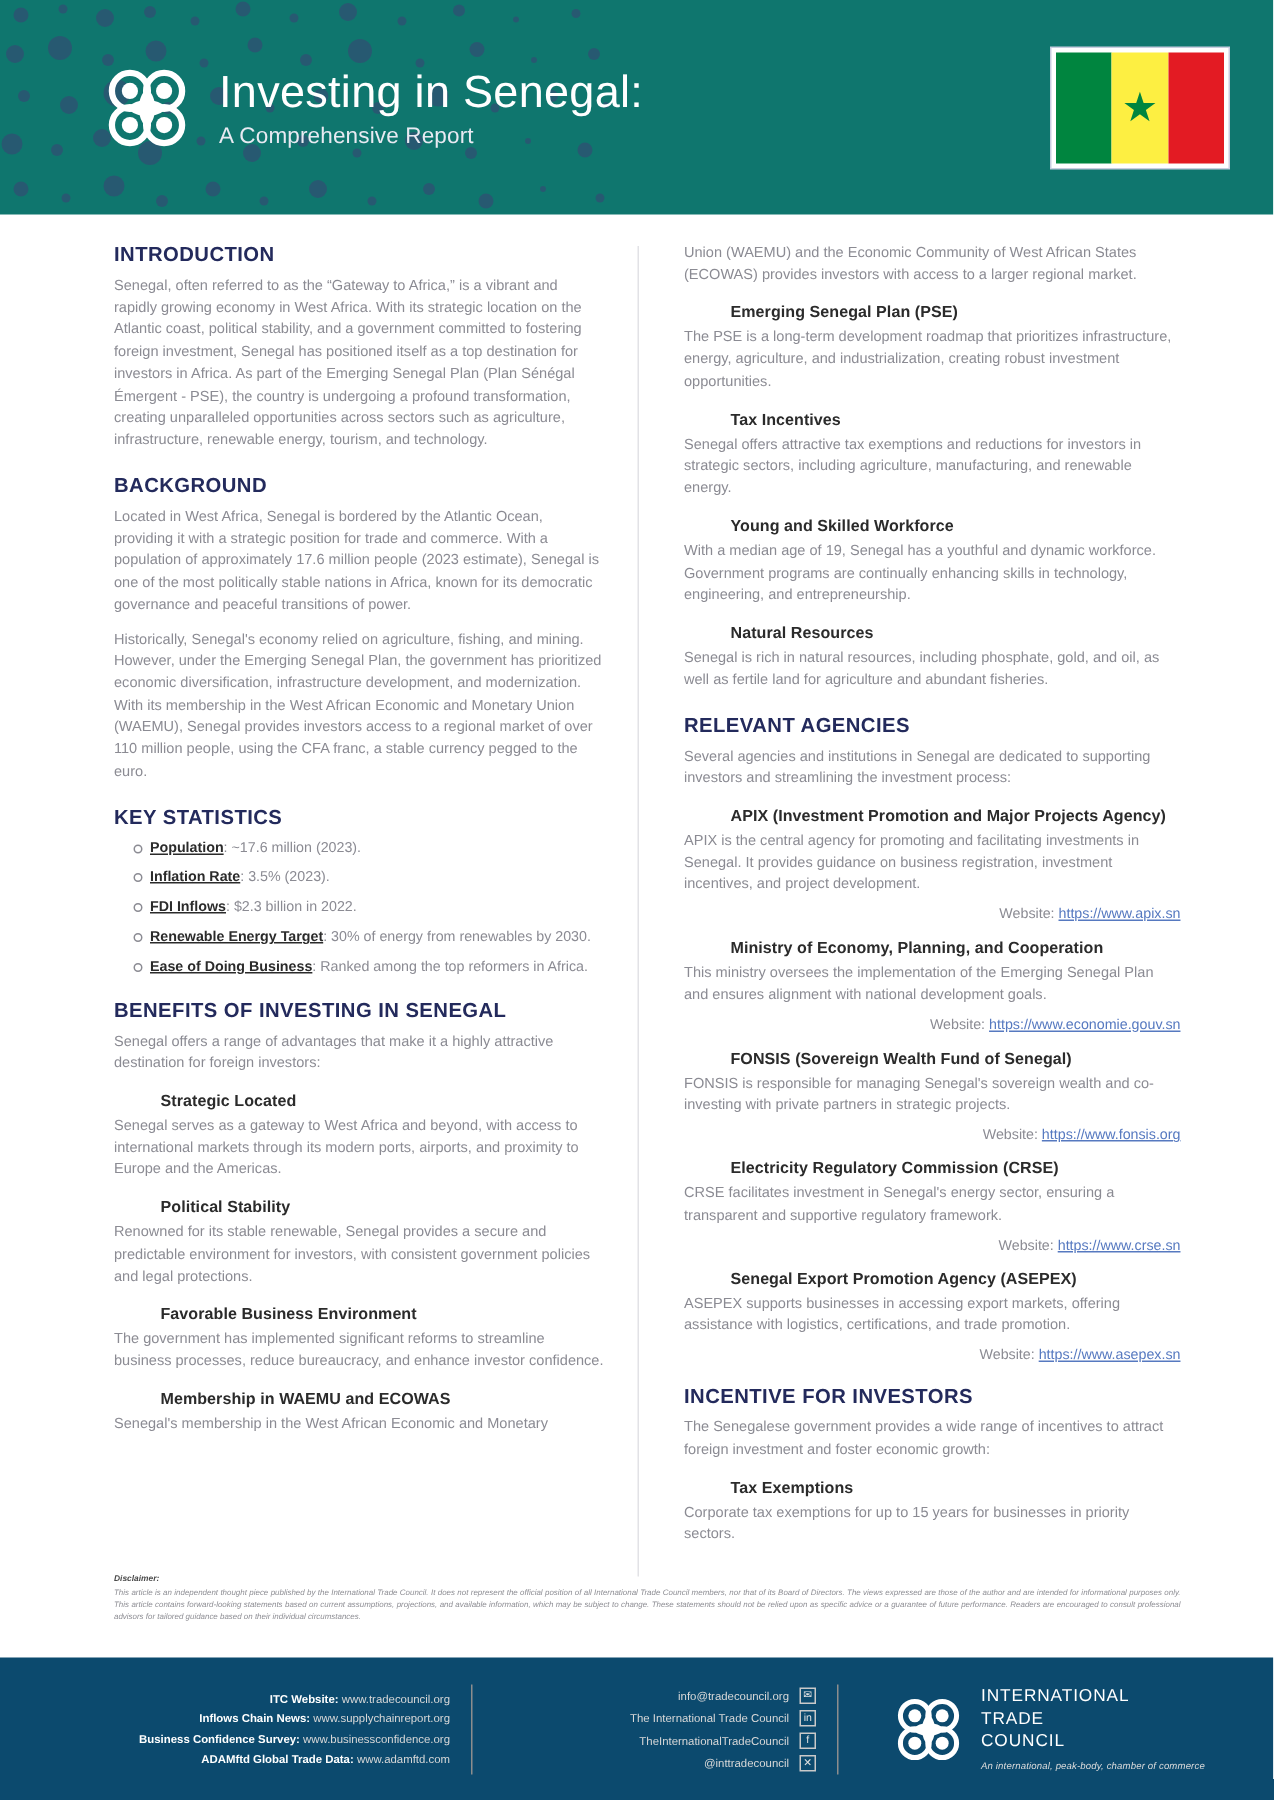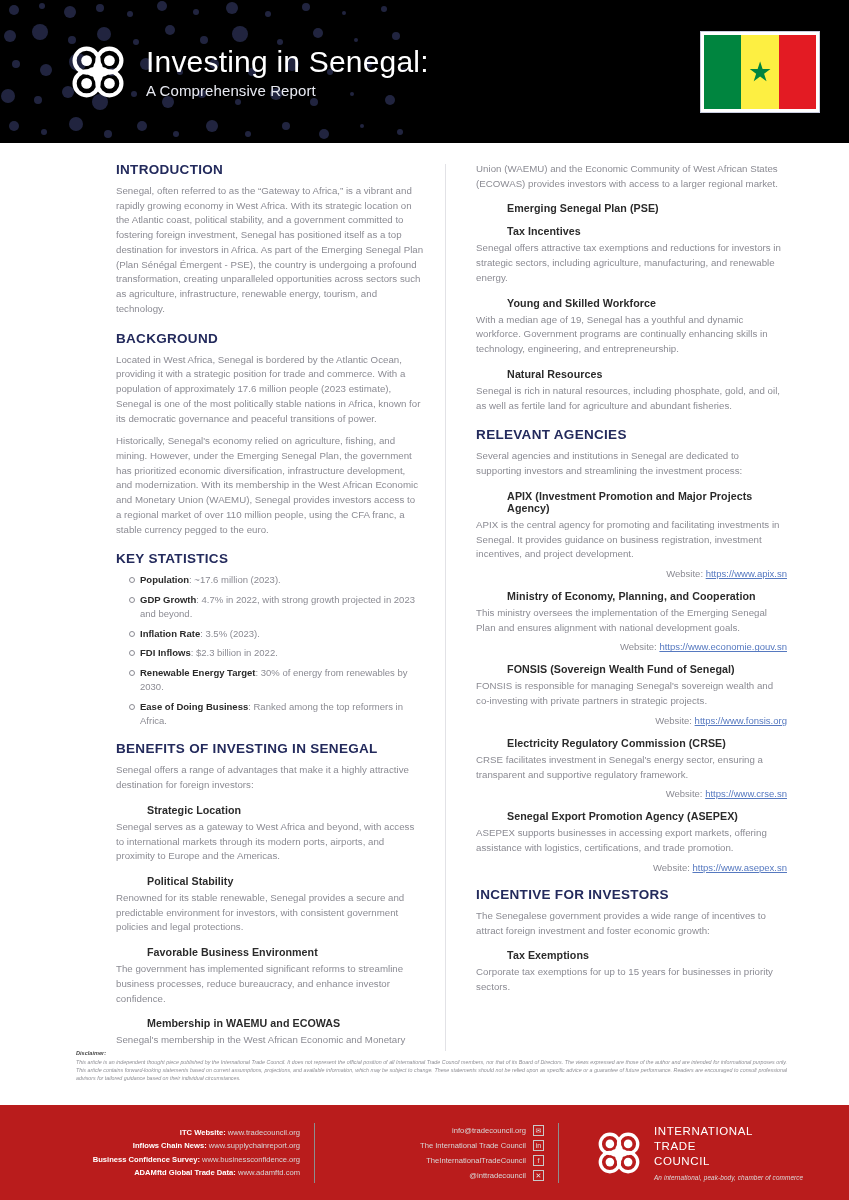--- a/index.html
+++ b/index.html
@@ -12,21 +12,21 @@
     position: relative;
     width: 849px; height: 1200px;
     background: #ffffff;
     overflow: hidden;
   }
 
   
   .header {
     position: relative;
     height: 143px;
-    background: #000000;
+    background: #0f766e;
     overflow: hidden;
   }
   .header-dots {
     position: absolute;
     left: 0; top: 0;
     width: 420px; height: 143px;
     opacity: .55;
   }
   .header-inner {
     position: relative;
@@ -69,21 +69,20 @@
   }
   .header-rule { height: 3px; background: #ffffff; }
 
   
   .content {
     position: relative;
     padding: 16px 62px 0 76px;
     display: flex;
     gap: 0;
     height: 905px;
-    margin-left: 40px;
   }
   .col { width: 352px; }
   .col-left { padding-right: 22px; }
   .col-divider { width: 1px; background: #e2e2e6; margin: 2px 12px 0 0; align-self: stretch;}
   .col-right { padding-left: 18px; }
 
   h2.sec {
     color: #232a5c;
     font-size: 13.5px;
     font-weight: 700;
@@ -119,21 +118,21 @@
     padding-left: 10px;
   }
   ul.stats li::before {
     content: "";
     position: absolute;
     left: -1px; top: 4px;
     width: 4px; height: 4px;
     border: 1px solid #8b8b93;
     border-radius: 50%;
   }
-  ul.stats li b { color: #2b2b2b; font-weight: 700; }
+  ul.stats li b { color: #2b2b2b; font-weight: 700; text-decoration: underline; }
 
   p.website {
     color: #8b8b93;
     font-size: 9.5px;
     margin: 6px 0 9px 0;
     text-align: right;
   }
   p.website a {
     color: #5679c0;
     text-decoration: underline;
@@ -158,21 +157,21 @@
     font-style: italic;
     color: #8e8e94;
     text-align: justify;
   }
 
   
   .footer {
     position: absolute;
     left: 0; bottom: 0;
     width: 849px; height: 95px;
-    background: #b91c1c;
+    background: #0c4a6e;
     display: flex;
     align-items: center;
   }
   .footer-col-links {
     width: 300px;
     padding-left: 60px;
     text-align: right;
   }
   .footer-link-row {
     font-size: 7.6px;
@@ -340,50 +339,50 @@
       <h2 class="sec">INTRODUCTION</h2>
       <p class="body">Senegal, often referred to as the “Gateway to Africa,” is a vibrant and rapidly growing economy in West Africa. With its strategic location on the Atlantic coast, political stability, and a government committed to fostering foreign investment, Senegal has positioned itself as a top destination for investors in Africa. As part of the Emerging Senegal Plan (Plan Sénégal Émergent - PSE), the country is undergoing a profound transformation, creating unparalleled opportunities across sectors such as agriculture, infrastructure, renewable energy, tourism, and technology.</p>
 
       <h2 class="sec">BACKGROUND</h2>
       <p class="body">Located in West Africa, Senegal is bordered by the Atlantic Ocean, providing it with a strategic position for trade and commerce. With a population of approximately 17.6 million people (2023 estimate), Senegal is one of the most politically stable nations in Africa, known for its democratic governance and peaceful transitions of power.</p>
       <p class="body">Historically, Senegal's economy relied on agriculture, fishing, and mining. However, under the Emerging Senegal Plan, the government has prioritized economic diversification, infrastructure development, and modernization. With its membership in the West African Economic and Monetary Union (WAEMU), Senegal provides investors access to a regional market of over 110 million people, using the CFA franc, a stable currency pegged to the euro.</p>
 
       <h2 class="sec">KEY STATISTICS</h2>
       <ul class="stats">
         <li><b>Population</b><span>: ~17.6 million (2023).</span></li>
-        <li><b>GDP Growth</b><span>: 4.7% in 2022, with strong growth projected in 2023 and beyond.</span></li>
         <li><b>Inflation Rate</b><span>: 3.5% (2023).</span></li>
         <li><b>FDI Inflows</b><span>: $2.3 billion in 2022.</span></li>
         <li><b>Renewable Energy Target</b><span>: 30% of energy from renewables by 2030.</span></li>
         <li><b>Ease of Doing Business</b><span>: Ranked among the top reformers in Africa.</span></li>
       </ul>
 
       <h2 class="sec">BENEFITS OF INVESTING IN SENEGAL</h2>
       <p class="body">Senegal offers a range of advantages that make it a highly attractive destination for foreign investors:</p>
 
-      <h3 class="sub">Strategic Location</h3>
+      <h3 class="sub">Strategic Located</h3>
       <p class="body">Senegal serves as a gateway to West Africa and beyond, with access to international markets through its modern ports, airports, and proximity to Europe and the Americas.</p>
 
       <h3 class="sub">Political Stability</h3>
       <p class="body">Renowned for its stable renewable, Senegal provides a secure and predictable environment for investors, with consistent government policies and legal protections.</p>
 
       <h3 class="sub">Favorable Business Environment</h3>
       <p class="body">The government has implemented significant reforms to streamline business processes, reduce bureaucracy, and enhance investor confidence.</p>
 
       <h3 class="sub">Membership in WAEMU and ECOWAS</h3>
       <p class="body">Senegal's membership in the West African Economic and Monetary</p>
     </div>
 
     <div class="col-divider"></div>
 
     <div class="col col-right">
 
       <p class="body">Union (WAEMU) and the Economic Community of West African States (ECOWAS) provides investors with access to a larger regional market.</p>
 
       <h3 class="sub">Emerging Senegal Plan (PSE)</h3>
+      <p class="body">The PSE is a long-term development roadmap that prioritizes infrastructure, energy, agriculture, and industrialization, creating robust investment opportunities.</p>
 
       <h3 class="sub">Tax Incentives</h3>
       <p class="body">Senegal offers attractive tax exemptions and reductions for investors in strategic sectors, including agriculture, manufacturing, and renewable energy.</p>
 
       <h3 class="sub">Young and Skilled Workforce</h3>
       <p class="body">With a median age of 19, Senegal has a youthful and dynamic workforce. Government programs are continually enhancing skills in technology, engineering, and entrepreneurship.</p>
 
       <h3 class="sub">Natural Resources</h3>
       <p class="body">Senegal is rich in natural resources, including phosphate, gold, and oil, as well as fertile land for agriculture and abundant fisheries.</p>
 

